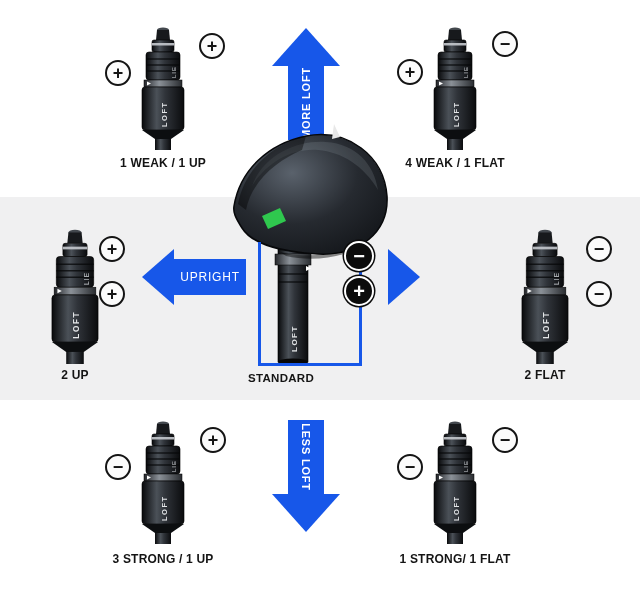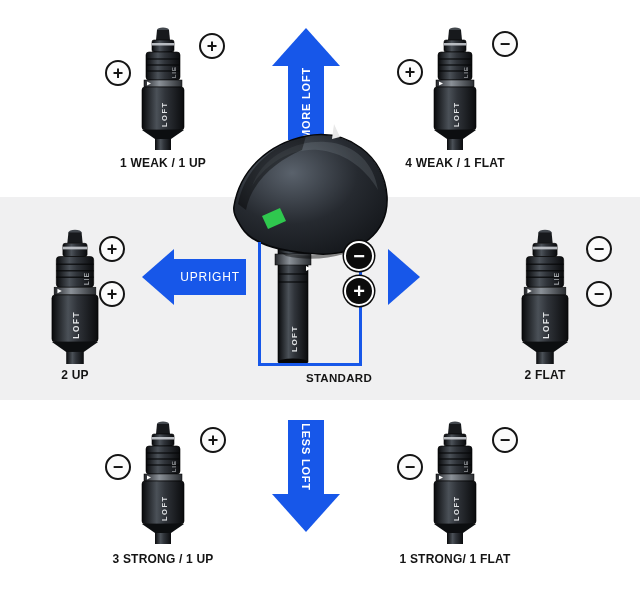--- a/index.html
+++ b/index.html
@@ -16,21 +16,21 @@
   .vlabel.down { transform:translate(-50%,-50%) rotate(90deg); }
   .arrow-h { position:absolute; height:56px; display:flex; align-items:center; z-index:1; }
   .tri-left  { width:0; height:0; border-top:28px solid transparent; border-bottom:28px solid transparent; border-right:32px solid var(--blue); }
   .tri-right { width:0; height:0; border-top:28px solid transparent; border-bottom:28px solid transparent; border-left:32px solid var(--blue); }
   .shaft-h { width:72px; height:36px; background:var(--blue); display:flex; align-items:center; justify-content:center; color:#fff; font-weight:400; font-size:12px; letter-spacing:.8px; }
 
   
   .club { position:absolute; z-index:2; }
   .bracket { position:absolute; left:258px; top:242px; width:104px; height:124px; box-sizing:border-box;
              border-left:3px solid var(--blue); border-right:3px solid var(--blue); border-bottom:3px solid var(--blue); z-index:3; }
-  .standard-label { position:absolute; left:248px; top:372px; width:124px; text-align:right;
+  .standard-label { position:absolute; left:248px; top:372px; width:124px; text-align:left;
                     font-weight:700; font-size:11.5px; letter-spacing:.3px; color:#141414; z-index:4; }
 
   
   .badge { position:absolute; width:26px; height:26px; box-sizing:border-box; border-radius:50%;
            background:#fbfbfb; border:2px solid #141414; color:#141414;
            display:flex; align-items:center; justify-content:center;
            font-size:18px; font-weight:700; line-height:1; z-index:5; }
   .badge.dark { width:30px; height:30px; background:#0c0c0c; border:2.5px solid #fff; color:#fff;
                 box-shadow:0 0 0 1.5px #0c0c0c; font-size:20px; }
 

